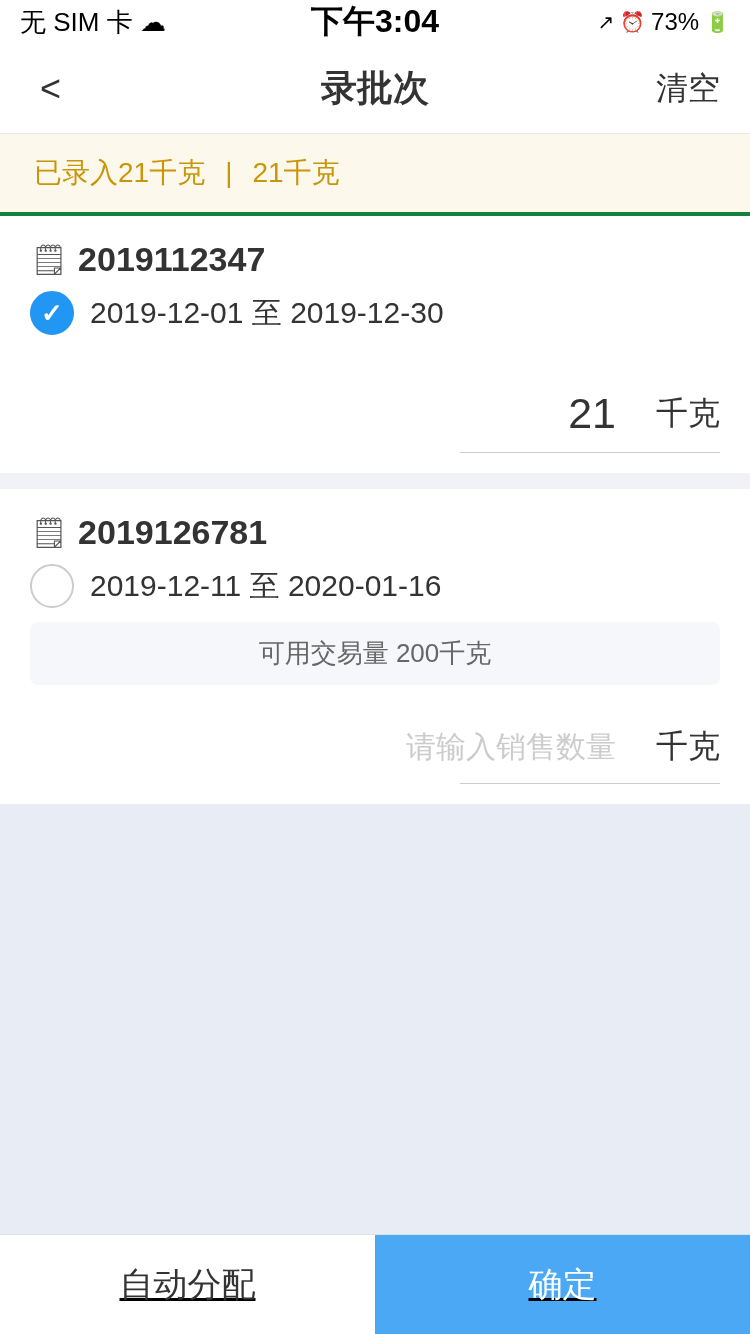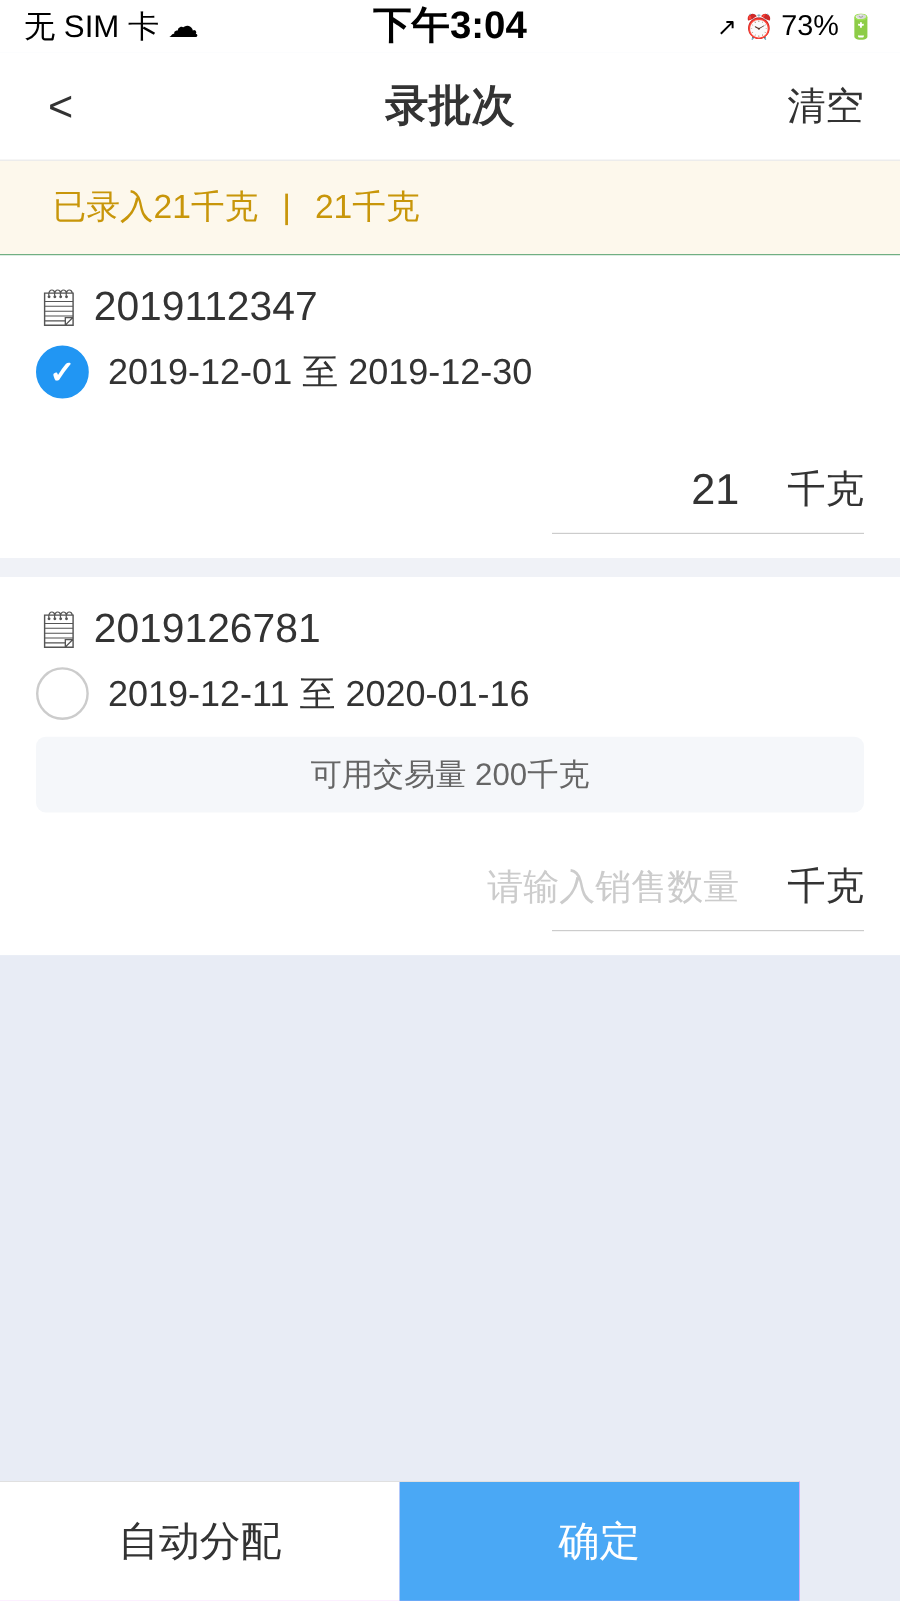--- a/index.html
+++ b/index.html
@@ -71,25 +71,25 @@
     }
     .nav-action {
       font-size: 32px;
       color: #333;
       cursor: pointer;
     }
 
     
     .info-banner {
       background: #fdf8ec;
-      padding: 20px 44px;
+      padding: 20px 34px;
       display: flex;
       align-items: center;
       gap: 20px;
-      border-bottom: 1px solid #15803d;
+      border-bottom: 4px solid #15803d;
     }
     .info-banner-text {
       font-size: 28px;
       color: #c8960a;
     }
     .info-divider {
       color: #c8960a;
       font-size: 28px;
     }
 
@@ -110,21 +110,21 @@
       gap: 10px;
       margin-bottom: 12px;
     }
     .batch-icon {
       font-size: 30px;
       color: #555;
     }
     .batch-number {
       font-size: 34px;
       color: #333;
-      font-weight: 400;
+      font-weight: 700;
     }
 
     .batch-date-row {
       display: flex;
       align-items: center;
       gap: 16px;
       margin-bottom: 14px;
     }
     .radio-circle {
       width: 44px;
@@ -164,21 +164,21 @@
     
     .quantity-row {
       display: flex;
       align-items: center;
       justify-content: flex-end;
       padding: 20px 30px 10px 30px;
       gap: 10px;
       background: #fff;
     }
     .quantity-value {
-      font-size: 36px;
+      font-size: 43px;
       color: #333;
       font-weight: 500;
     }
     .quantity-unit {
       font-size: 32px;
       color: #333;
     }
     .qty-line-container {
       display: flex;
       justify-content: flex-end;
@@ -231,25 +231,26 @@
       background: #e8ecf5;
       flex: 1;
       min-height: 400px;
     }
 
     
     .bottom-bar {
       position: fixed;
       bottom: 0;
       left: 0;
-      width: 666px;
+      width: 750px;
       height: 100px;
       display: flex;
-      background: #f0abfc;
+      background: #fca5a5;
       border-top: 1px solid #e0e0e0;
+      text-decoration: underline;
     }
     .btn-auto {
       flex: 1;
       display: flex;
       align-items: center;
       justify-content: center;
       font-size: 34px;
       color: #333;
       background: #fff;
       cursor: pointer;

